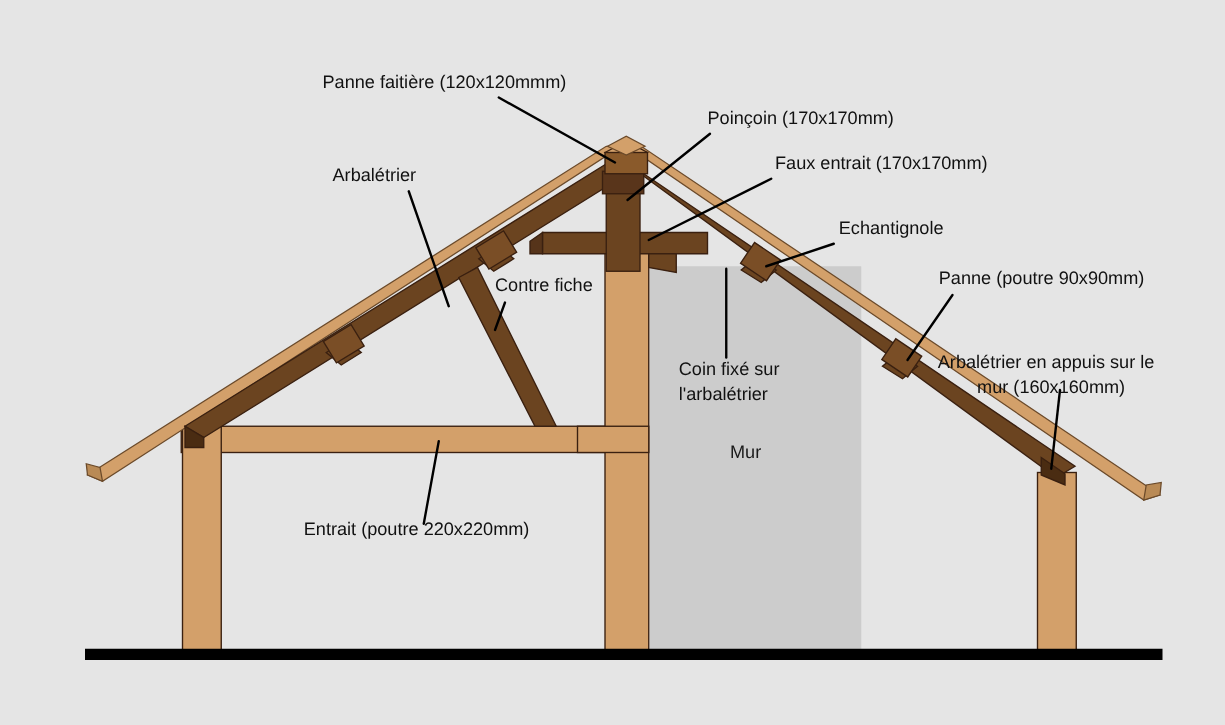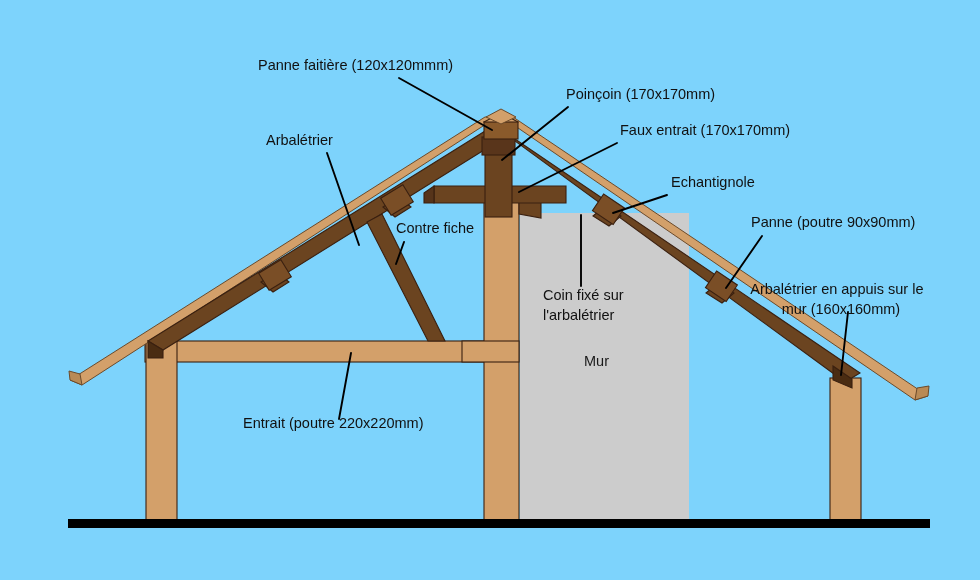--- a/index.html
+++ b/index.html
@@ -10,21 +10,21 @@
   body {
     width: 980px;
     height: 580px;
     font-family: "Liberation Sans", sans-serif;
     overflow: hidden;
   }
   #diagram-root {
     position: relative;
     width: 980px;
     height: 580px;
-    background: #7dd3fc;
+    background: #e5e5e5;
   }
   svg#truss-svg {
     display: block;
     width: 980px;
     height: 580px;
   }
   .lbl {
     font-family: "Liberation Sans", sans-serif;
     font-size: 14.5px;
     fill: #111111;

